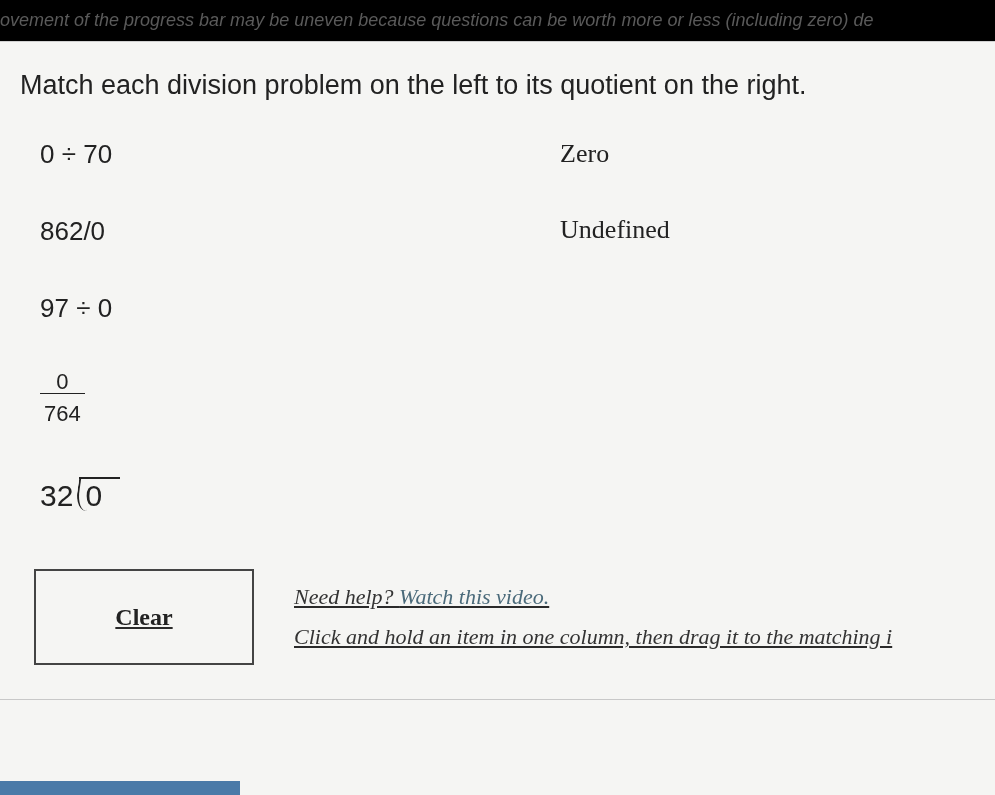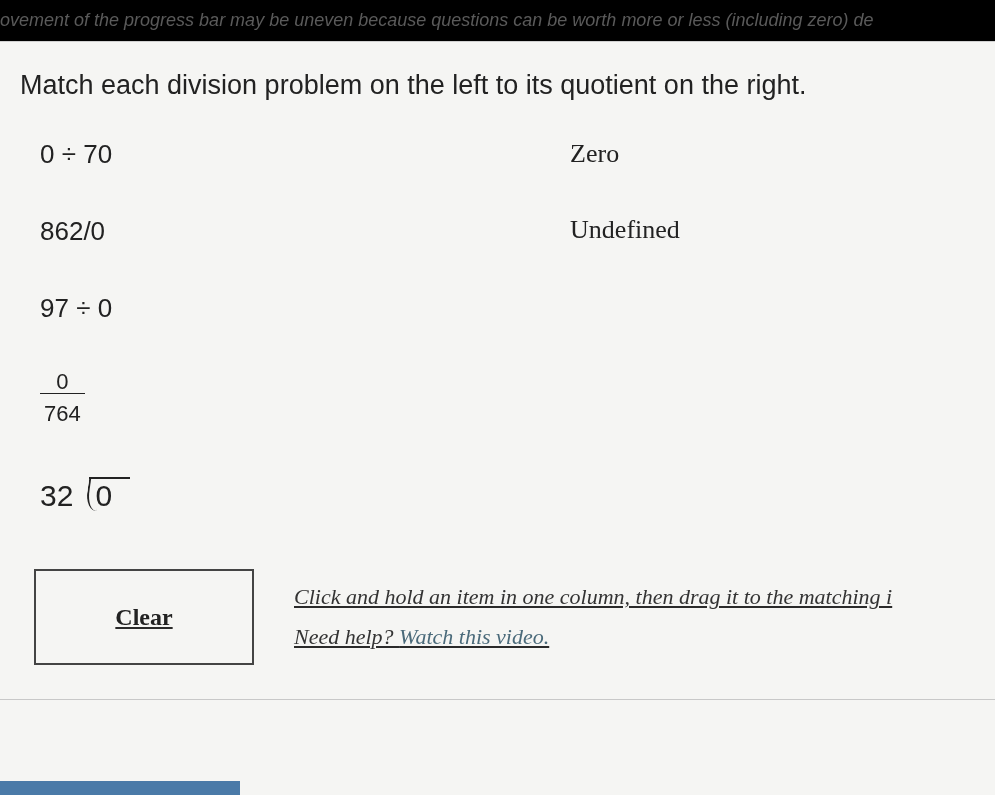--- a/index.html
+++ b/index.html
@@ -68,21 +68,21 @@
     .fraction .den {
       border-top: 1.5px solid #222;
       padding: 8px 4px;
     }
     .longdiv {
       display: inline-flex;
       align-items: baseline;
       font-size: 30px;
     }
     .longdiv .divisor {
-      padding-right: 14px;
+      padding-right: 4px;
     }
     .longdiv .dividend-wrap {
       position: relative;
       padding-left: 8px;
       padding-right: 18px;
     }
     .longdiv .dividend-wrap::before {
       content: "";
       position: absolute;
       left: 0;
@@ -182,21 +182,21 @@
     <div class="right-col">
       <div class="item">Zero</div>
       <div class="item">Undefined</div>
     </div>
   </div>
 </div>
 
 <div class="bottom-area">
   <button class="clear-btn">Clear</button>
   <div class="help-text">
-    <div>Click and hold an item in one column, then drag it to the matching i</div>
     <div>
       <span>Need help? </span><span class="link">Watch this video.</span>
     </div>
+    <div>Click and hold an item in one column, then drag it to the matching i</div>
   </div>
 </div>
 
 <div class="bottom-divider"></div>
 <div class="bottom-blue"></div>
 
 </body></html>

